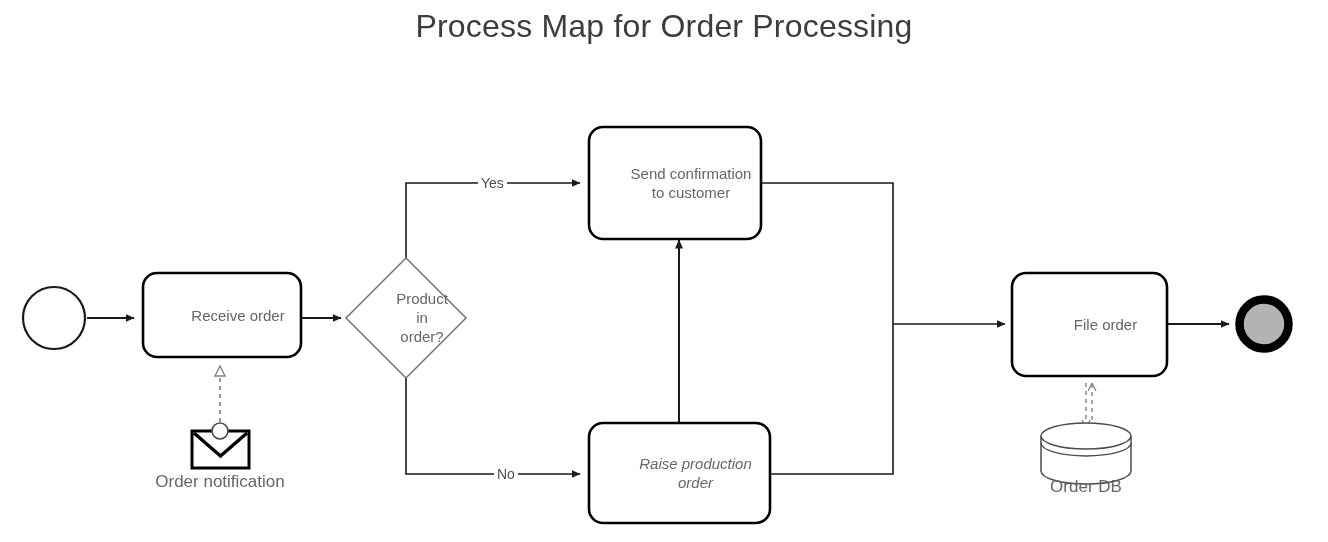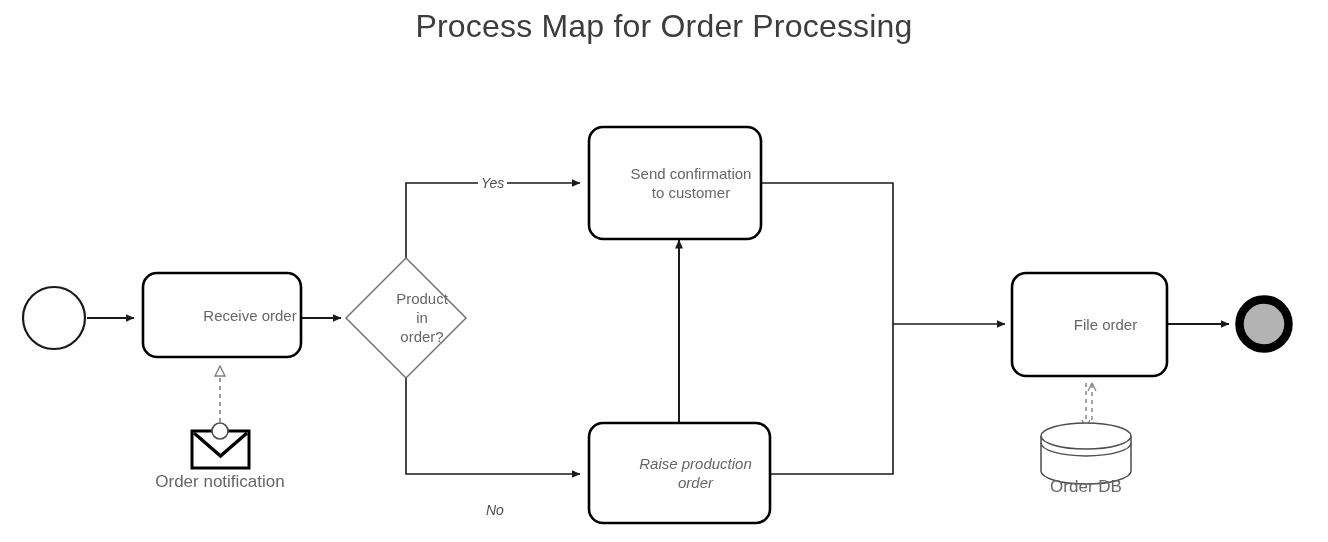--- a/index.html
+++ b/index.html
@@ -50,21 +50,20 @@
   }
   .edge-label {
     position: absolute;
     color: #4d4d4d;
     font-size: 14px;
     line-height: 16px;
     text-align: center;
     background: #ffffff;
     padding: 0 3px;
     white-space: nowrap;
-    font-style: italic;
   }
   .outside-label {
     position: absolute;
     color: #666666;
     font-size: 17px;
     line-height: 18px;
     text-align: center;
     white-space: nowrap;
   }
 </style>
@@ -168,35 +167,35 @@
       <circle cx="220" cy="431" r="8" fill="#ffffff" stroke="#4d4d4d" stroke-width="1.6"></circle>
     </g>
 
     <g>
       <path d="M1041,436 L1041,471 A45,13 0 0 0 1131,471 L1131,436" fill="#ffffff" stroke="#4d4d4d" stroke-width="1.5"></path>
       <ellipse cx="1086" cy="436" rx="45" ry="13" fill="#ffffff" stroke="#4d4d4d" stroke-width="1.5"></ellipse>
       <path d="M1041,443 A45,13 0 0 0 1131,443" fill="none" stroke="#4d4d4d" stroke-width="1.3"></path>
     </g>
   </svg>
 
-  <div class="node-label" style="left:155px; top:306px; width:158px;">Receive order</div>
+  <div class="node-label" style="left:143px; top:306px; width:158px;">Receive order</div>
 
   <div class="node-label" style="left:346px; top:289px; width:120px;">Product
 in
 order?</div>
 
   <div class="node-label" style="left:589px; top:164px; width:172px;">Send confirmation
 to customer</div>
 
   <div class="node-label" style="left:589px; top:454px; width:181px;font-style:italic;">Raise production
 order</div>
 
   <div class="node-label" style="left:1012px; top:315px; width:155px;">File order</div>
 
   <div class="edge-label" style="left:478px; top:175px;">Yes</div>
 
-  <div class="edge-label" style="left:483px; top:466px;margin-top:36px;">No</div>
+  <div class="edge-label" style="left:494px; top:466px;">No</div>
 
   <div class="outside-label" style="left:130px; top:473px; width:180px;">Order notification</div>
 
   <div class="outside-label" style="left:1006px; top:478px; width:160px;">Order DB</div>
 
 </div>
 
 </body></html>

